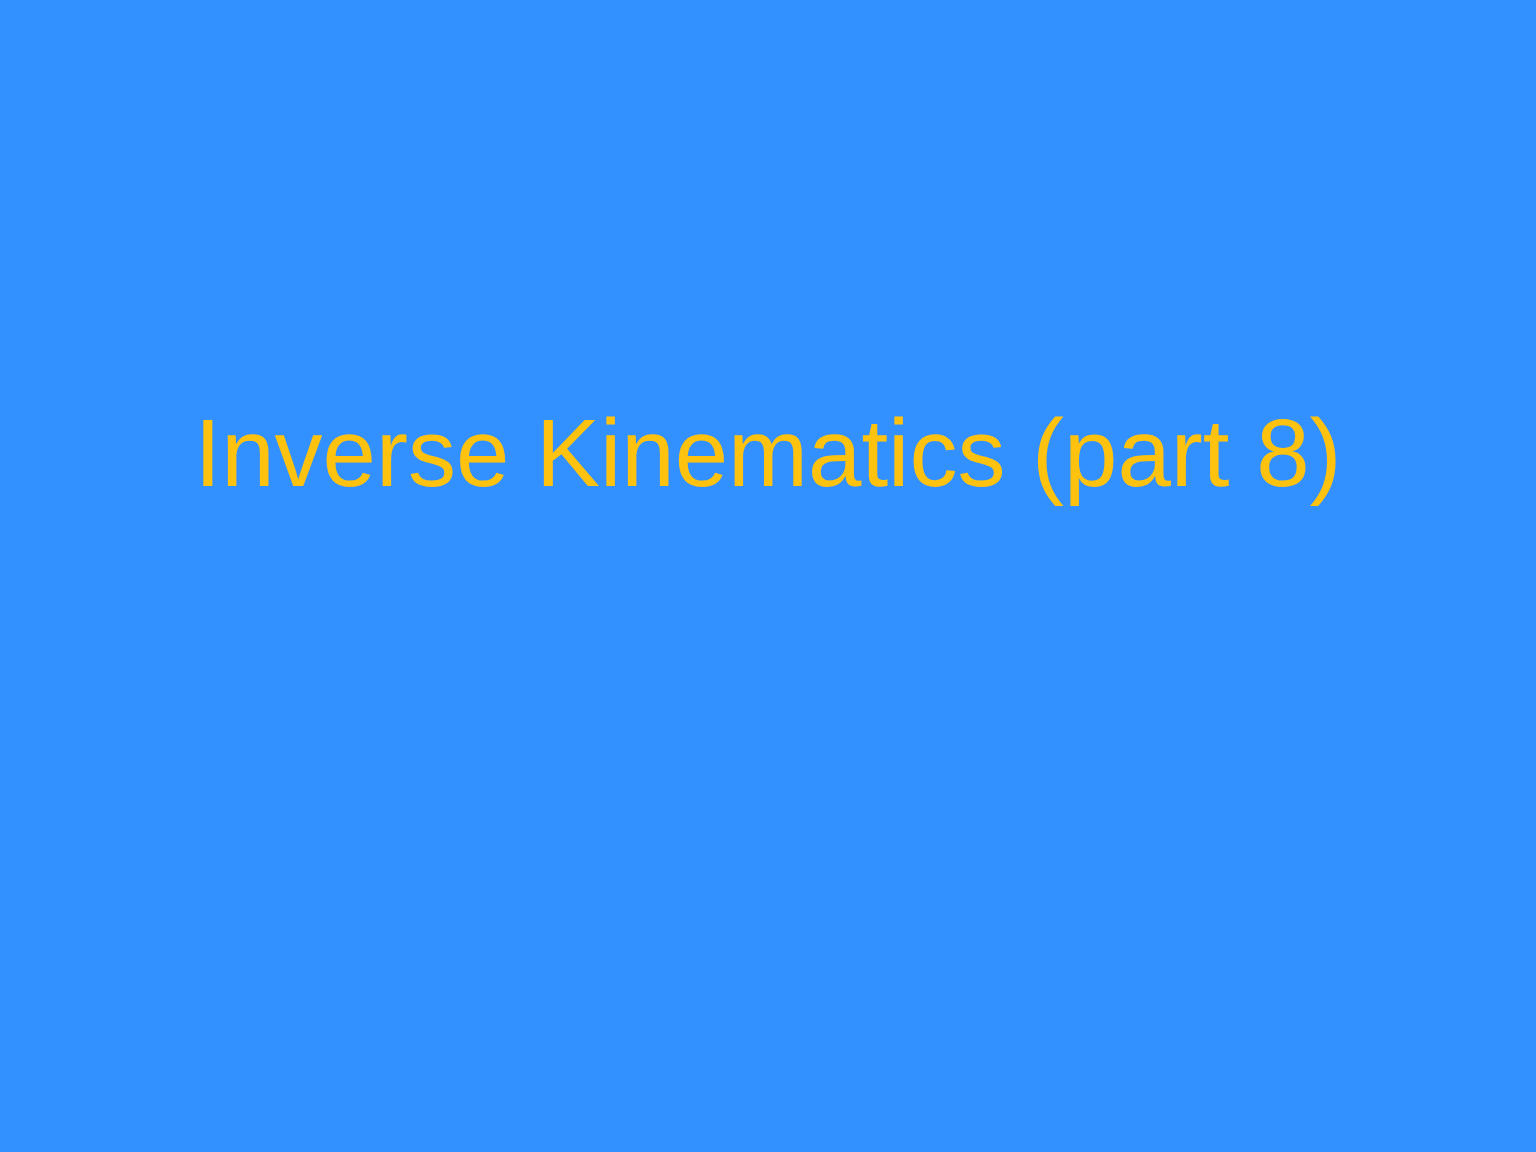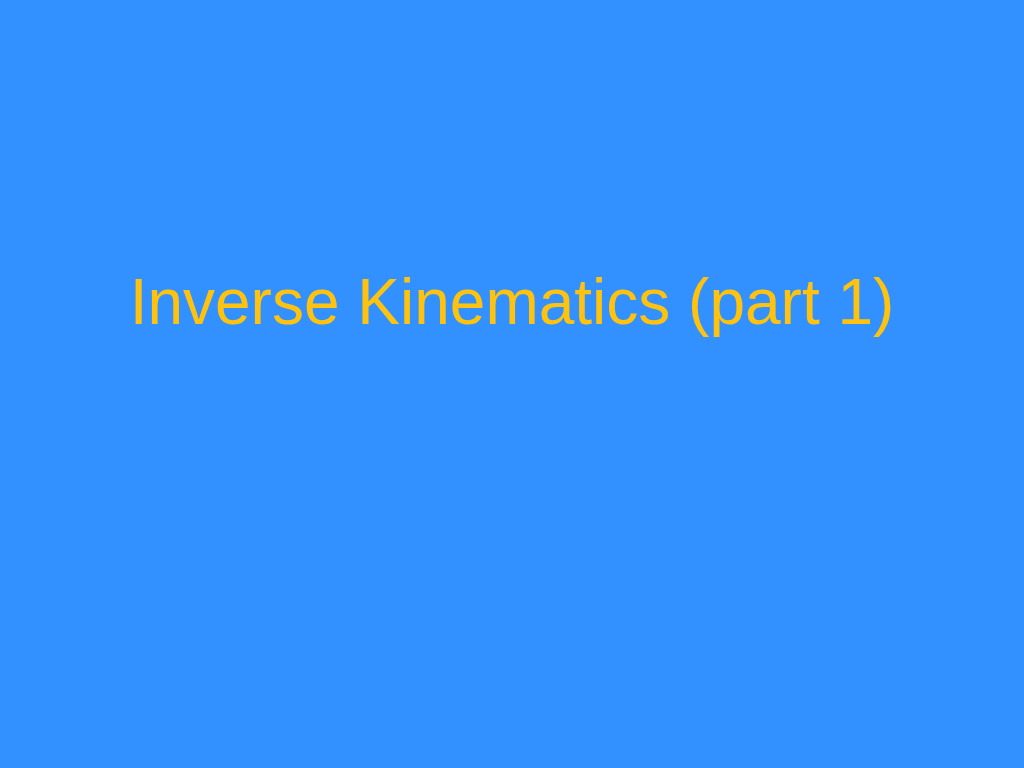--- a/index.html
+++ b/index.html
@@ -57,18 +57,18 @@
     width: 1024px;
     height: 408px;
   }
 </style>
 </head>
 <body>
 
 <div id="slide">
 
   <div id="title-placeholder">
-    <h1 id="slide-title">Inverse Kinematics (part 1)</h1>
+    <h1 id="slide-title">Inverse Kinematics (part 8)</h1>
   </div>
 
   <div id="body-placeholder"></div>
 
 </div>
 
 </body></html>

